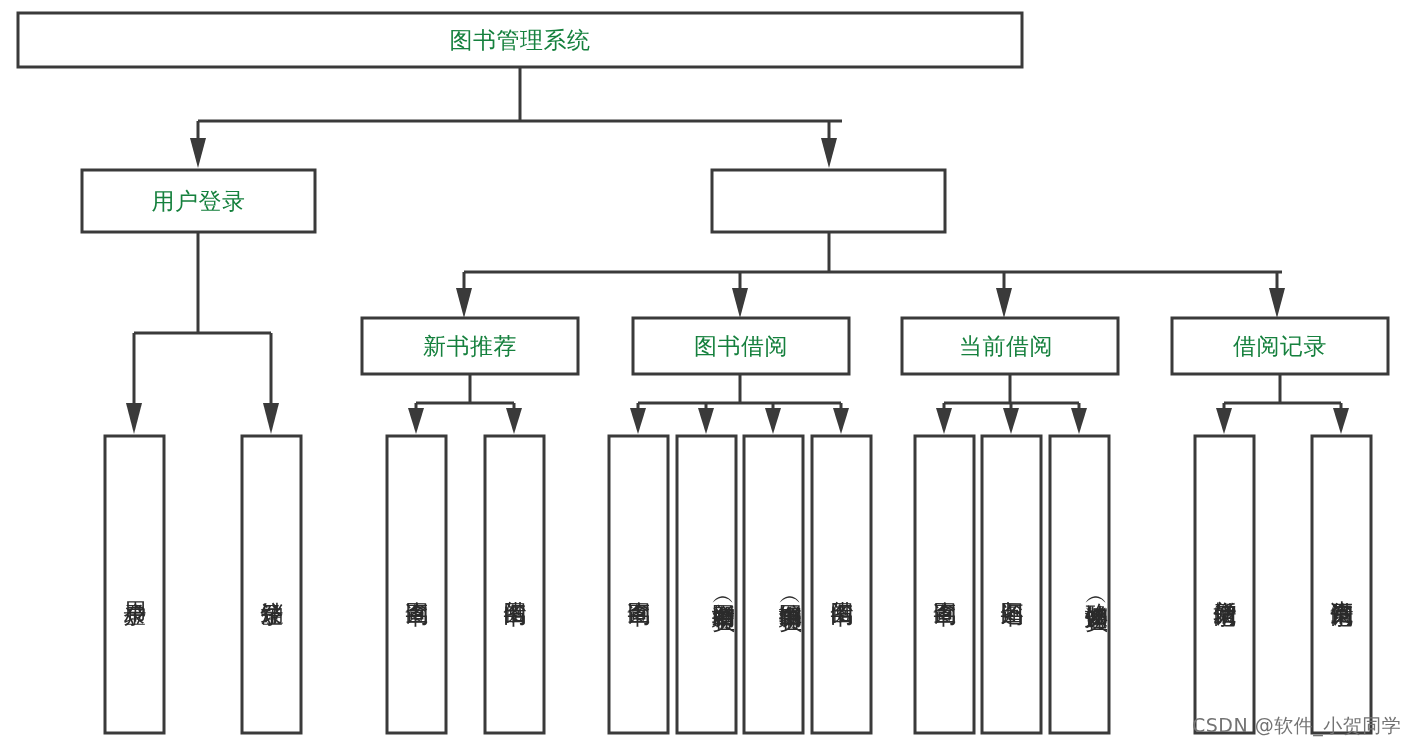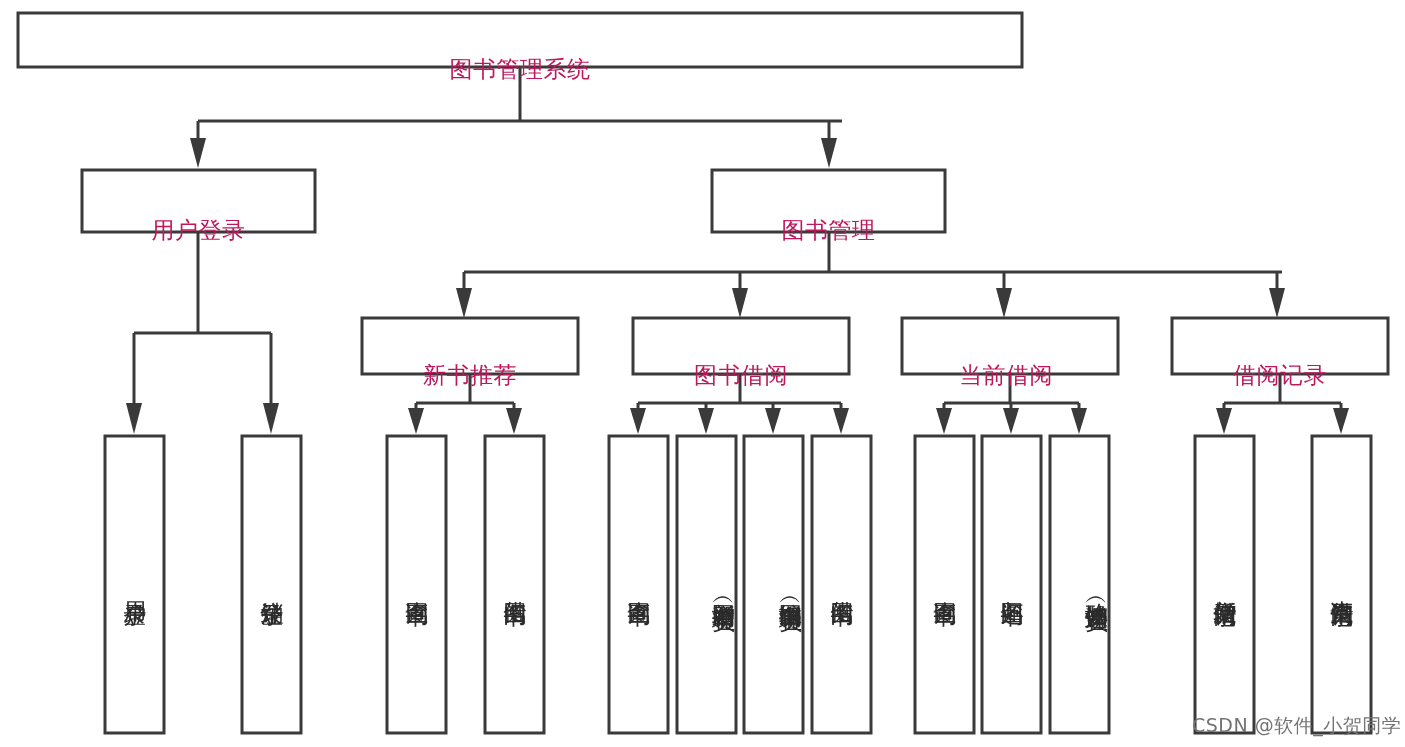--- a/index.html
+++ b/index.html
@@ -39,27 +39,26 @@
   .arrow-head {
     fill: #3a3a3a;
     stroke: none;
   }
   .h-label {
     position: absolute;
     display: flex;
     align-items: center;
     justify-content: center;
     text-align: center;
-    color: #be185d;
+    color: #15803d;
     font-size: 23px;
     line-height: 1.15;
     letter-spacing: 0.5px;
     white-space: nowrap;
     pointer-events: none;
-    margin-top: 29px;
   }
   .v-label {
     position: absolute;
     display: flex;
     align-items: flex-start;
     justify-content: center;
     color: #2b2b2b;
     font-size: 23px;
     line-height: 1.12;
     letter-spacing: 1px;
@@ -175,21 +174,20 @@
 
     <rect class="box-rect" x="1195" y="436" width="59" height="297"></rect>
     <rect class="box-rect" x="1312" y="436" width="59" height="297"></rect>
 
   </svg>
 
   <div class="h-label" style="left:18px; top:13px; width:1004px; height:54px;">图书管理系统</div>
 
   <div class="h-label" style="left:82px; top:170px; width:233px; height:62px;">用户登录</div>
 
-  <div class="h-label" style="left:712px; top:170px; width:233px; height:62px;">图书管理</div>
 
   <div class="h-label" style="left:362px; top:318px; width:216px; height:56px;">新书推荐</div>
 
   <div class="h-label" style="left:633px; top:318px; width:216px; height:56px;">图书借阅</div>
 
   <div class="h-label" style="left:902px; top:318px; width:208px; height:56px;">当前借阅</div>
 
   <div class="h-label" style="left:1172px; top:318px; width:216px; height:56px;border-radius:19px;">借阅记录</div>
 
   <div class="v-label center" style="left:105px; top:436px; width:59px; height:297px;">用户登录</div>

